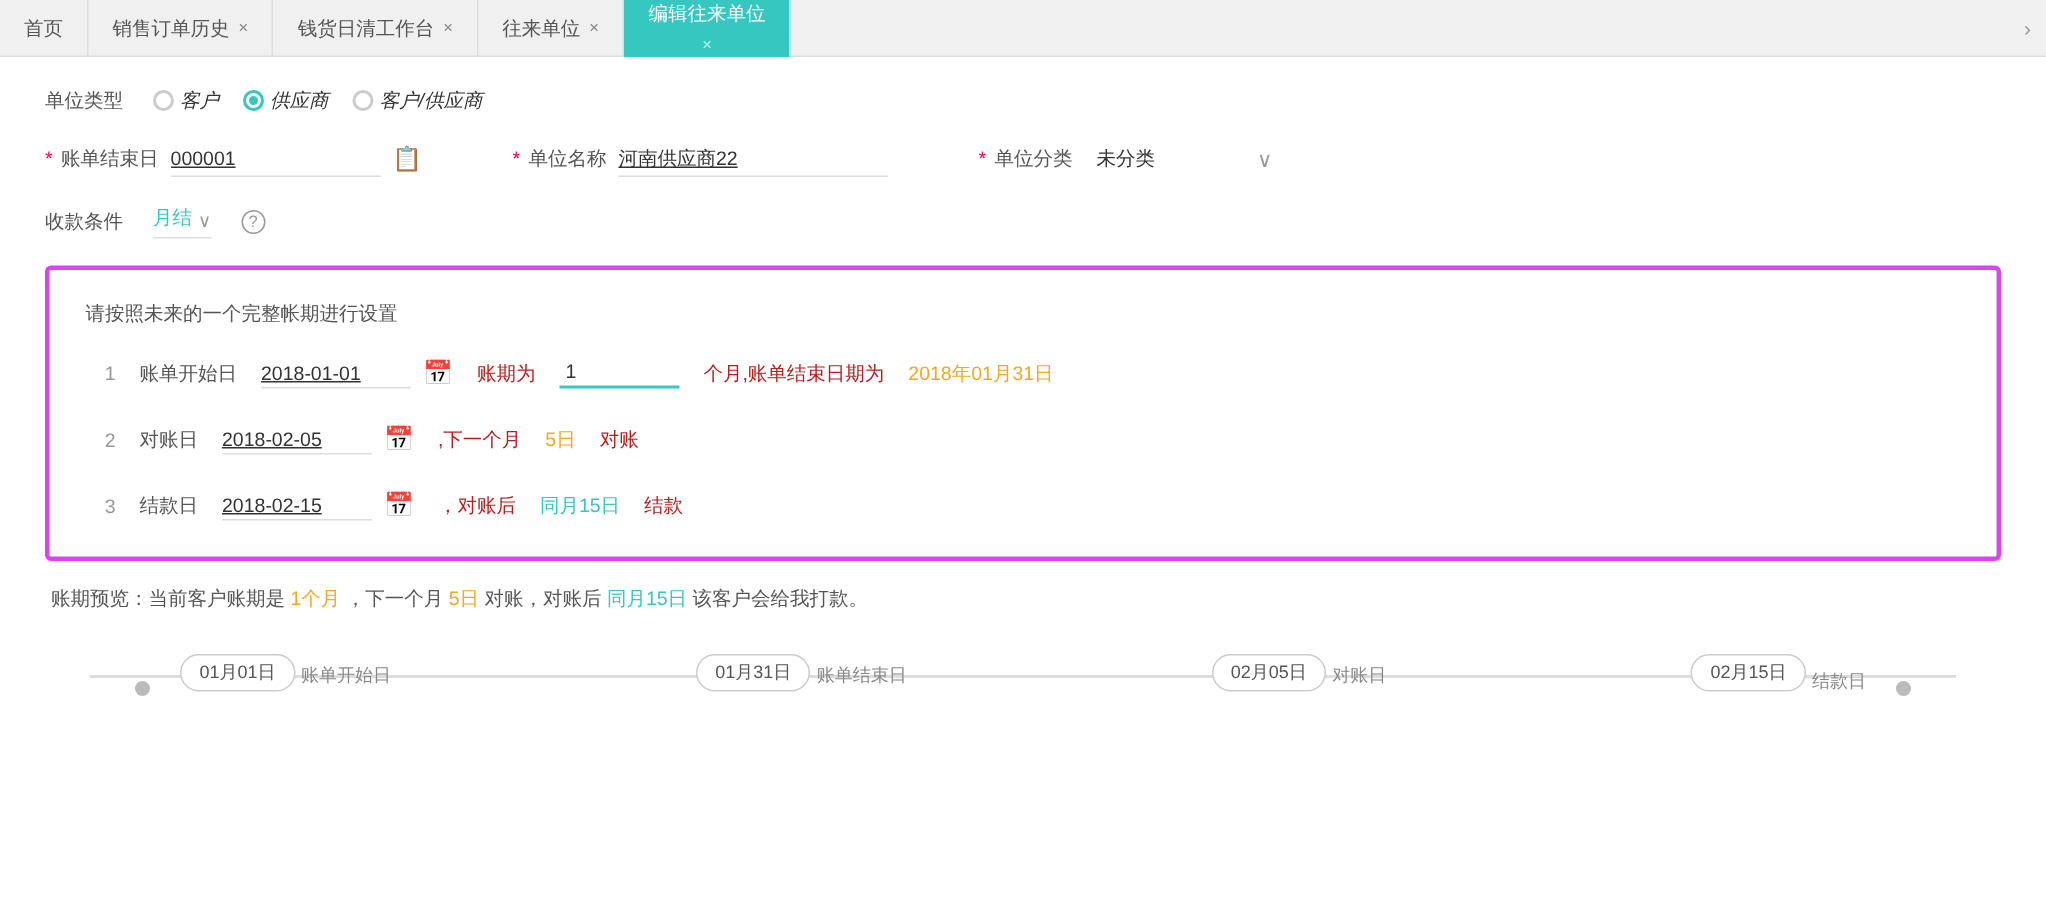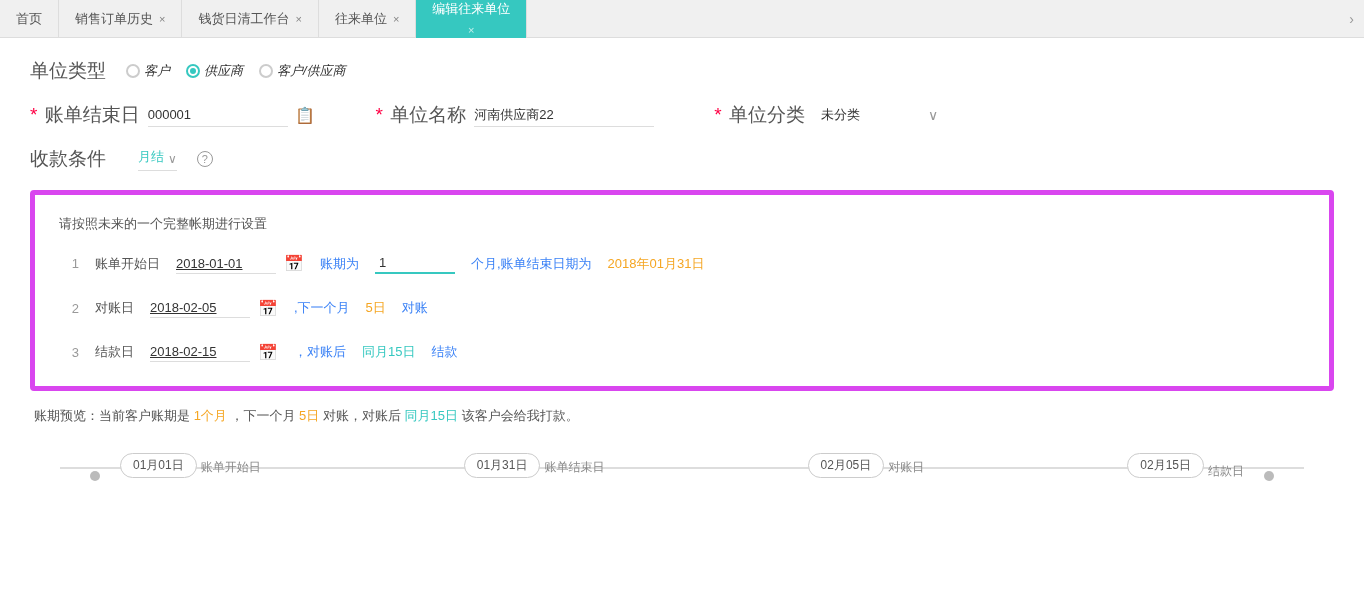--- a/index.html
+++ b/index.html
@@ -60,21 +60,21 @@
 
     
     .form-row {
       display: flex;
       align-items: center;
       margin-bottom: 18px;
       gap: 20px;
     }
     .form-label {
       color: #555;
-      font-size: 19px;
+      font-size: 13px;
       white-space: nowrap;
     }
     .required-star {
       color: #f04;
       margin-right: 2px;
     }
     .radio-group {
       display: flex;
       align-items: center;
       gap: 16px;
@@ -107,38 +107,38 @@
     }
     .form-input {
       border: none;
       border-bottom: 1px solid #ddd;
       padding: 4px 0;
       font-size: 13px;
       color: #333;
       outline: none;
       background: transparent;
       width: 140px;
+      text-decoration: underline;
     }
     .form-field-group {
       display: flex;
       align-items: center;
       gap: 8px;
     }
     .calendar-icon {
       color: #36c8c0;
       font-size: 16px;
       cursor: pointer;
     }
     .select-wrapper {
       display: flex;
       align-items: flex-end;
       gap: 4px;
       border-bottom: 1px solid #ddd;
       padding-bottom: 4px;
-      margin-left: 12px;
     }
     .select-text {
       color: #36c8c0;
       font-size: 13px;
     }
     .select-arrow {
       color: #999;
       font-size: 12px;
     }
     .help-icon {
@@ -153,21 +153,21 @@
       justify-content: center;
       cursor: pointer;
     }
     .dropdown-arrow {
       color: #999;
       font-size: 14px;
     }
 
     
     .period-card {
-      border: 5px solid #d946ef;
+      border: 3px solid #d946ef;
       border-radius: 4px;
       padding: 20px 24px;
       margin-bottom: 16px;
     }
     .period-title {
       font-size: 13px;
       color: #555;
       margin-bottom: 20px;
     }
     .period-row {
@@ -209,21 +209,21 @@
       width: 80px;
     }
     .highlight-orange {
       color: #f5a623;
     }
     .highlight-teal {
       color: #36c8c0;
     }
     .period-desc {
       font-size: 13px;
-      color: #3b82f6;
+      color: #b91c1c;
     }
 
     
     .preview-text {
       font-size: 13px;
       color: #555;
       margin-bottom: 20px;
       padding: 0 4px;
     }
 

